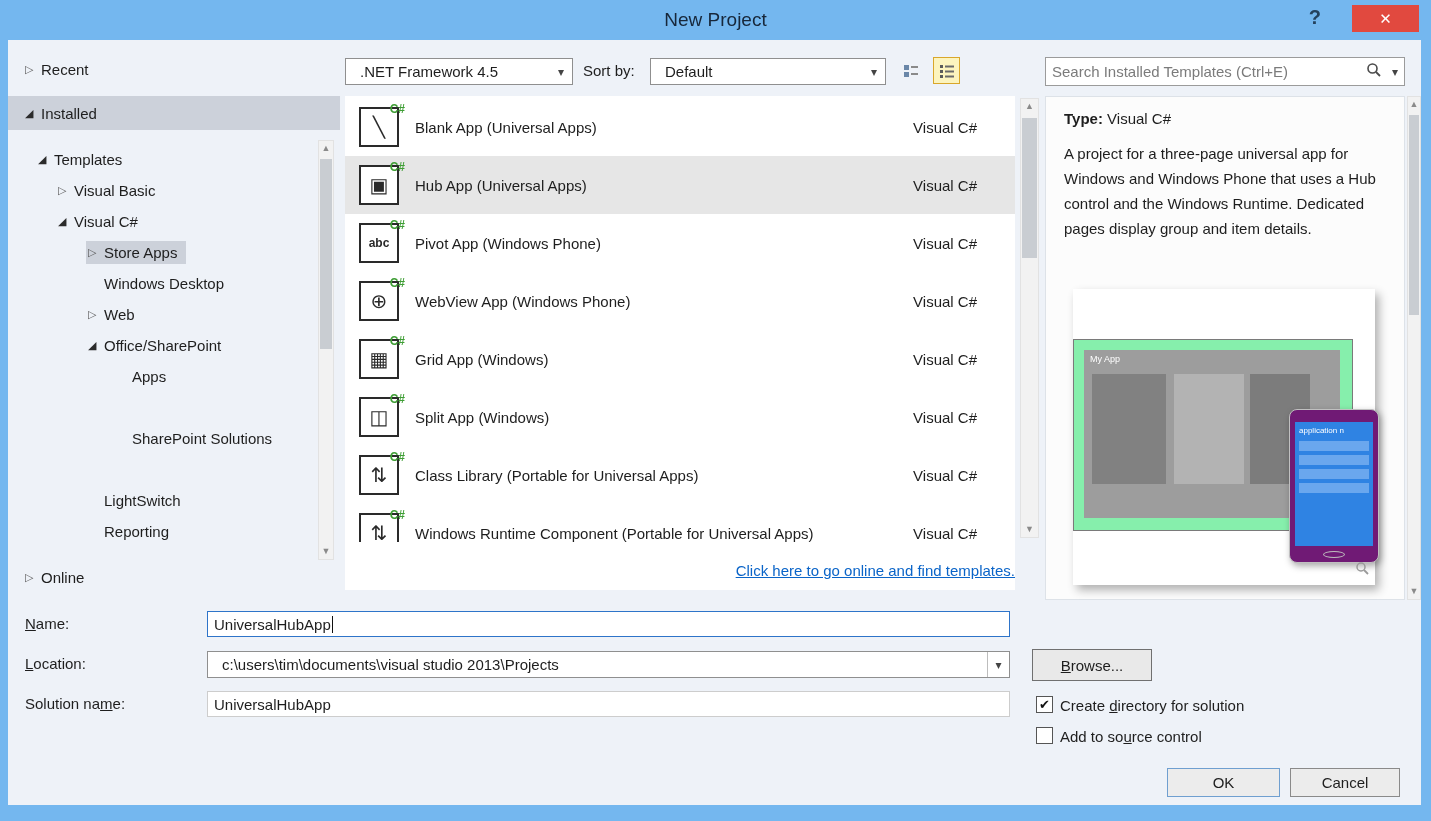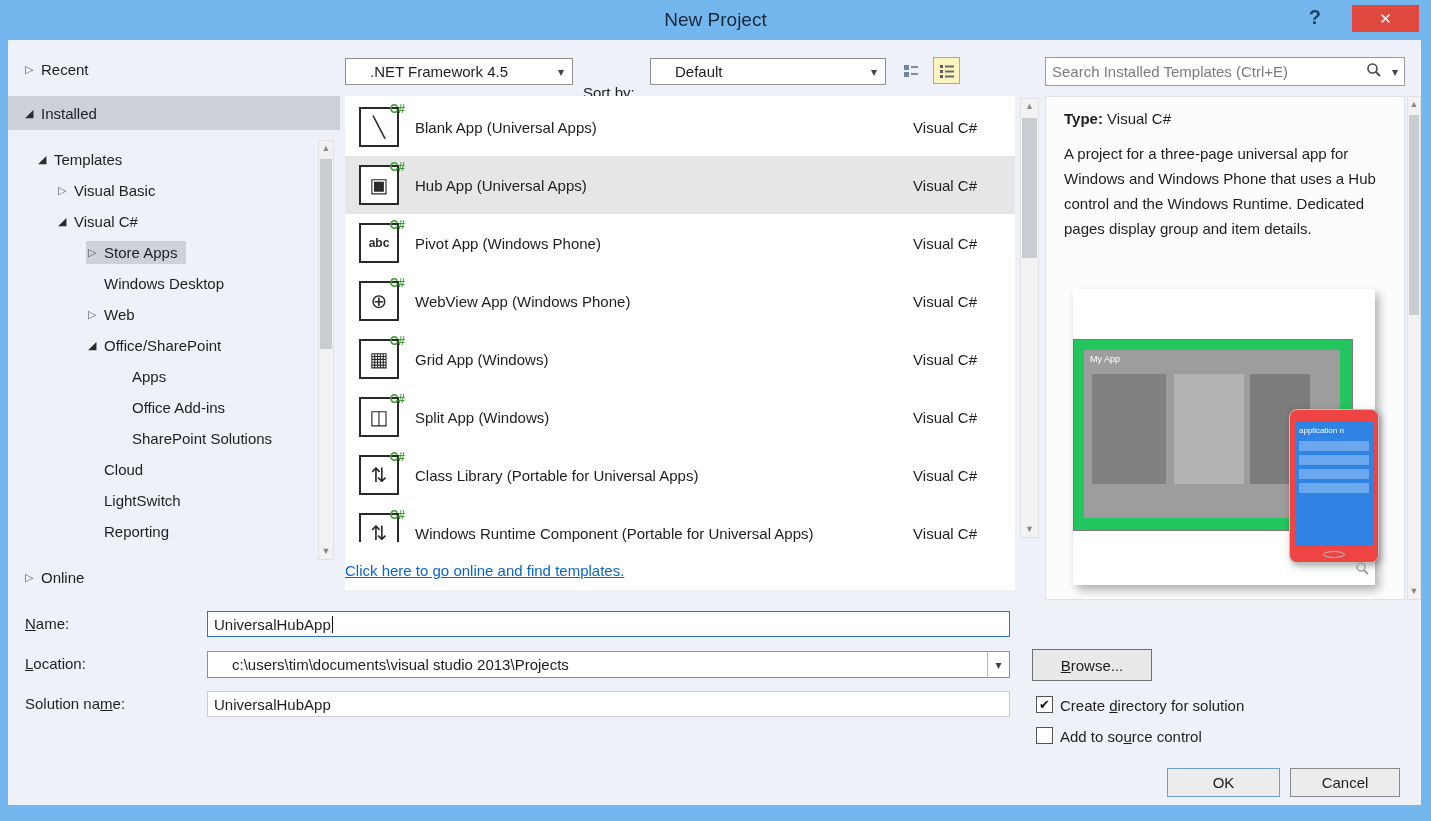--- a/index.html
+++ b/index.html
@@ -28,70 +28,70 @@
 
   .v-sb { position:absolute; background:#f2f2f2; border:1px solid #e2e2e2; }
   .v-sb .sb-arrow { position:absolute; left:0; width:100%; text-align:center; font-size:9px; color:#8a8a8a; height:15px; line-height:15px; }
   .v-sb .sb-up { top:0; } .v-sb .sb-down { bottom:0; }
   .v-sb .sb-thumb { position:absolute; left:1px; right:1px; background:#c9cdd2; }
   .tree-sb { left:310px; top:100px; width:16px; height:420px; }
   .tree-sb .sb-thumb { top:18px; height:190px; }
 
   
   .combo { position:absolute; height:27px; background:#fff; border:1px solid #8f8f8f; font-size:15px;
-           display:flex; align-items:center; padding-left:24px; }
+           display:flex; align-items:center; padding-left:14px; }
   .combo .cval { flex:1; white-space:nowrap; overflow:hidden; }
   .combo .carr { width:22px; text-align:center; color:#444; font-size:12px; }
   .fw-combo { left:337px; top:18px; width:228px; }
-  .sort-label { position:absolute; left:575px; top:22px; font-size:15px;margin-top:22px; }
+  .sort-label { position:absolute; left:575px; top:22px; font-size:15px; }
   .sort-combo { left:642px; top:18px; width:236px;gap:8px; }
   .view-btn { position:absolute; top:17px; width:27px; height:27px; display:flex; align-items:center; justify-content:center;
               border:1px solid transparent; }
   .vb1 { left:889px; }
   .vb2 { left:925px; background:#fcf4be; border-color:#d9a72b; }
 
   
   .template-panel { position:absolute; left:337px; top:56px; width:670px; height:494px; background:#fff; }
   .tpl-viewport { position:absolute; left:0; top:2px; width:100%; height:444px; overflow:hidden; }
   .tpl-row { position:relative; height:58px; display:flex; align-items:center; }
   .tpl-row.sel { background:#e6e6e6; }
   .tpl-icon { position:relative; width:40px; height:40px; margin-left:14px; border:2px solid #2a2a2a; background:#fff;
               display:flex; align-items:center; justify-content:center; }
   .tpl-icon .glyph { font-size:20px; color:#2a2a2a; line-height:1; }
   .tpl-icon .badge { position:absolute; top:-7px; right:-8px; color:#3f9e35; font-weight:bold; font-size:12px; background:transparent; }
   .tpl-name { margin-left:16px; font-size:15px; }
   .tpl-lang { position:absolute; right:38px; font-size:15px; }
-  .online-link { position:absolute; top:466px; width:100%; text-align:left; font-size:15px; color:#0a64c8;
+  .online-link { position:absolute; top:466px; width:100%; text-align:right; font-size:15px; color:#0a64c8;
                  text-decoration:underline; cursor:pointer; }
   .mid-sb { left:1012px; top:58px; width:19px; height:440px; }
   .mid-sb .sb-thumb { top:19px; height:140px; }
 
   
   .search-box { position:absolute; left:1037px; top:17px; width:360px; height:29px; background:#fff; border:1px solid #9b9b9b;
                 display:flex; align-items:center; }
   .search-box input { flex:1; border:none; outline:none; font-size:15px; padding:0 6px; color:#1e1e1e;
                       font-family:"Liberation Sans", sans-serif; background:transparent; }
   .search-box input::placeholder { color:#7b7b7b; }
   .search-ico { width:24px; text-align:center; }
   .search-dd { width:18px; text-align:center; color:#444; font-size:12px; }
 
   .info-panel { position:absolute; left:1037px; top:56px; width:360px; height:504px; background:#fcfcfc; border:1px solid #dde2e8; }
   .type-line { position:absolute; left:18px; top:13px; font-size:15px; }
   .type-line .b { font-weight:bold; }
   .desc { position:absolute; left:18px; top:44px; width:328px; font-size:15px; line-height:25px; }
 
   .preview-card { position:absolute; left:27px; top:192px; width:302px; height:296px; background:#fff;
                   box-shadow:4px 5px 9px rgba(0,0,0,0.30); }
-  .tablet { position:absolute; left:0; top:50px; width:280px; height:192px; background:#22c55e; border:1px solid #7a7a7a; }
+  .tablet { position:absolute; left:0; top:50px; width:280px; height:192px; background:#86efac; border:1px solid #7a7a7a; }
   .tab-screen { position:absolute; left:10px; top:10px; right:12px; bottom:12px; background:#9d9d9d; }
   .tab-title { position:absolute; left:6px; top:4px; color:#fff; font-size:9px; }
   .tb1 { position:absolute; left:8px; top:24px; width:74px; height:110px; background:#818181; }
   .tb2 { position:absolute; left:90px; top:24px; width:70px; height:110px; background:#b3b3b3; }
   .tb3 { position:absolute; left:166px; top:24px; width:60px; height:110px; background:#7c7c7c; }
-  .phone { position:absolute; left:216px; top:120px; width:90px; height:154px; background:#ef4444; border:1px solid #c0c0c0;
+  .phone { position:absolute; left:216px; top:120px; width:90px; height:154px; background:#701a75; border:1px solid #c0c0c0;
            border-radius:8px; box-shadow:2px 3px 7px rgba(0,0,0,0.35); }
   .phone-screen { position:absolute; left:5px; right:5px; top:12px; bottom:16px; background:#2f83e3; overflow:hidden; }
   .phone-title { color:#fff; font-size:8px; padding:4px 4px 2px 4px; white-space:nowrap; }
   .pbar { height:10px; background:#6aa7ee; margin:4px 4px 0 4px; }
   .phone-home { position:absolute; bottom:4px; left:50%; transform:translateX(-50%); width:22px; height:7px;
                 border:1px solid #bdbdbd; border-radius:50%; }
   .card-zoom { position:absolute; right:5px; bottom:5px; }
   .right-sb { left:1399px; top:56px; width:14px; height:504px; }
   .right-sb .sb-thumb { top:18px; height:200px; }
 
@@ -163,28 +163,22 @@
         <span class="arr">▷</span>
         <span>Web</span>
       </div>
       <div class="tree-row ti3" style="top:290px">
         <span class="arr exp">◢</span>
         <span>Office/SharePoint</span>
       </div>
       <div class="tree-row ti4" style="top:321px">
         <span>Apps</span>
       </div>
-      <div class="tree-row ti4" style="top:352px">
-        <span>Office Add-ins</span>
-      </div>
       <div class="tree-row ti4" style="top:383px">
         <span>SharePoint Solutions</span>
-      </div>
-      <div class="tree-row ti3t" style="top:414px">
-        <span>Cloud</span>
       </div>
       <div class="tree-row ti3t" style="top:476px">
         <span>Reporting</span>
       </div>
       <div class="tree-row ti3t" style="top:445px">
         <span>LightSwitch</span>
       </div>
       <div class="tree-row ti0" style="top:522px">
         <span class="arr">▷</span>
         <span>Online</span>

